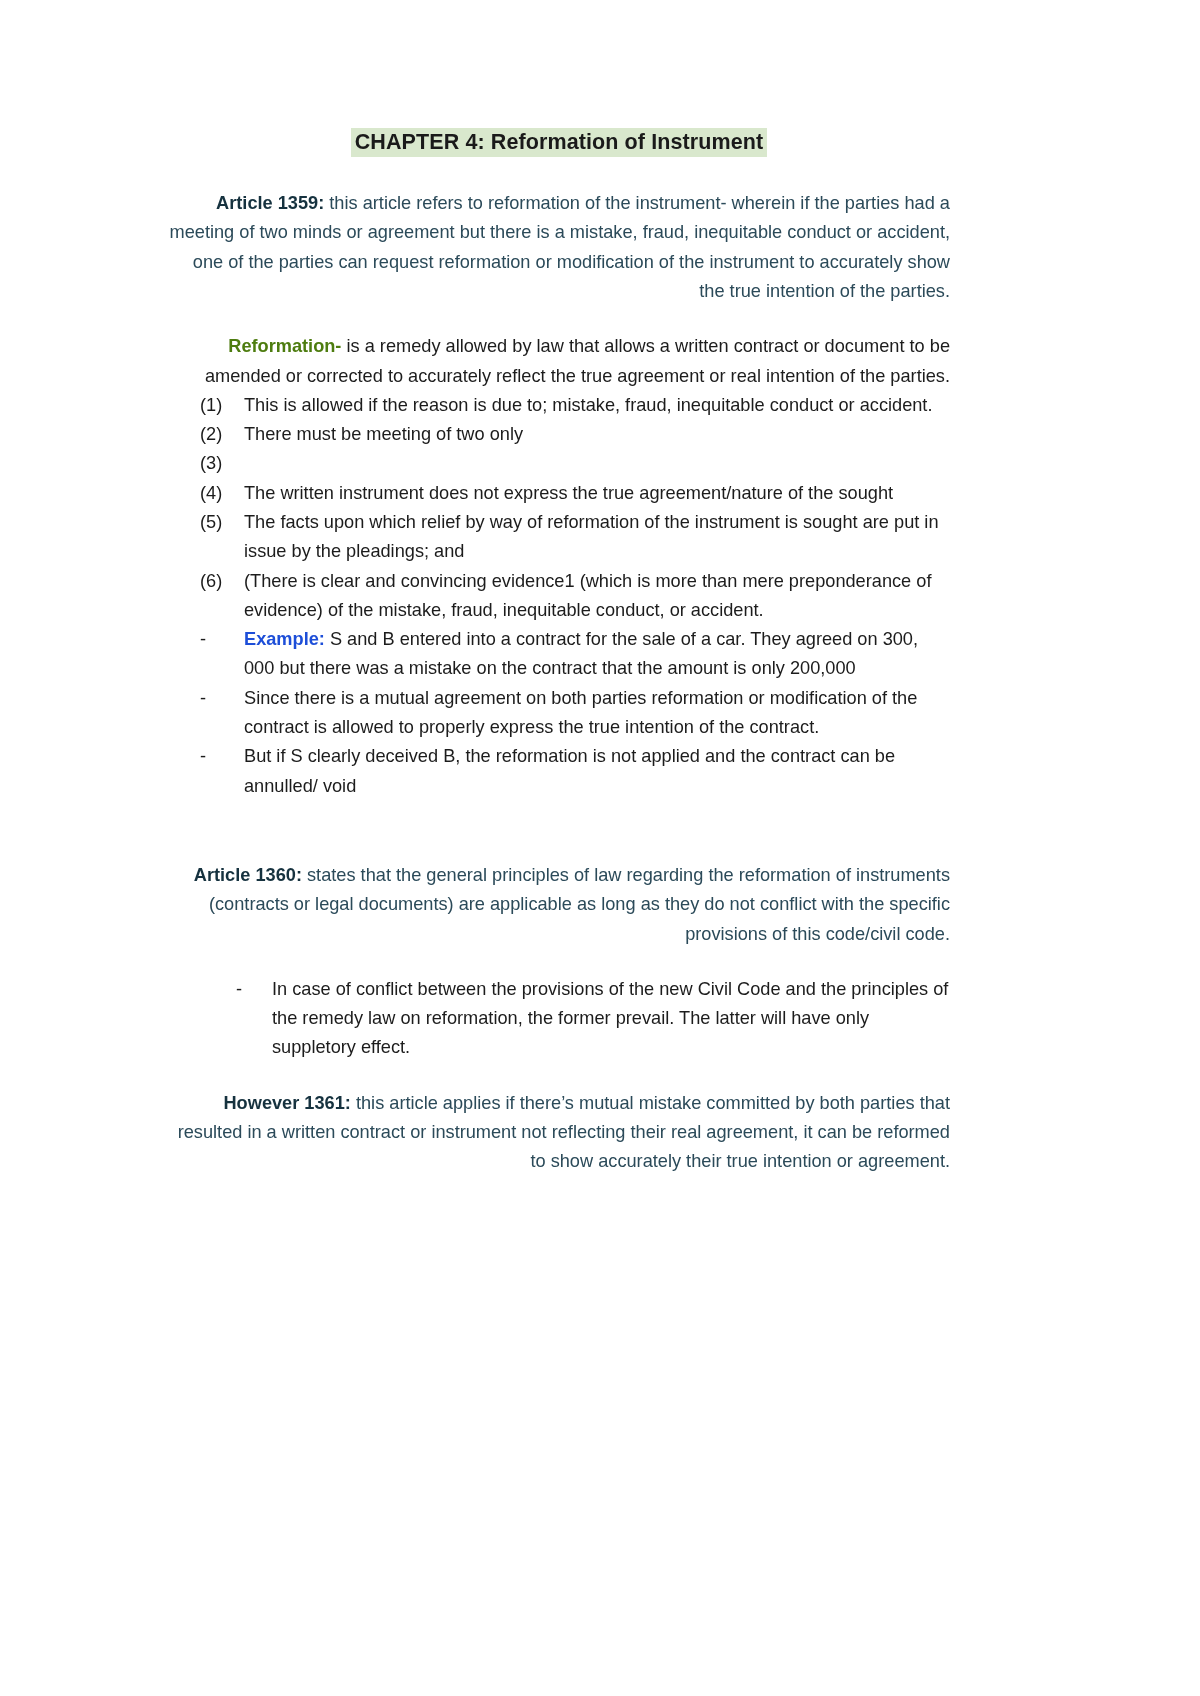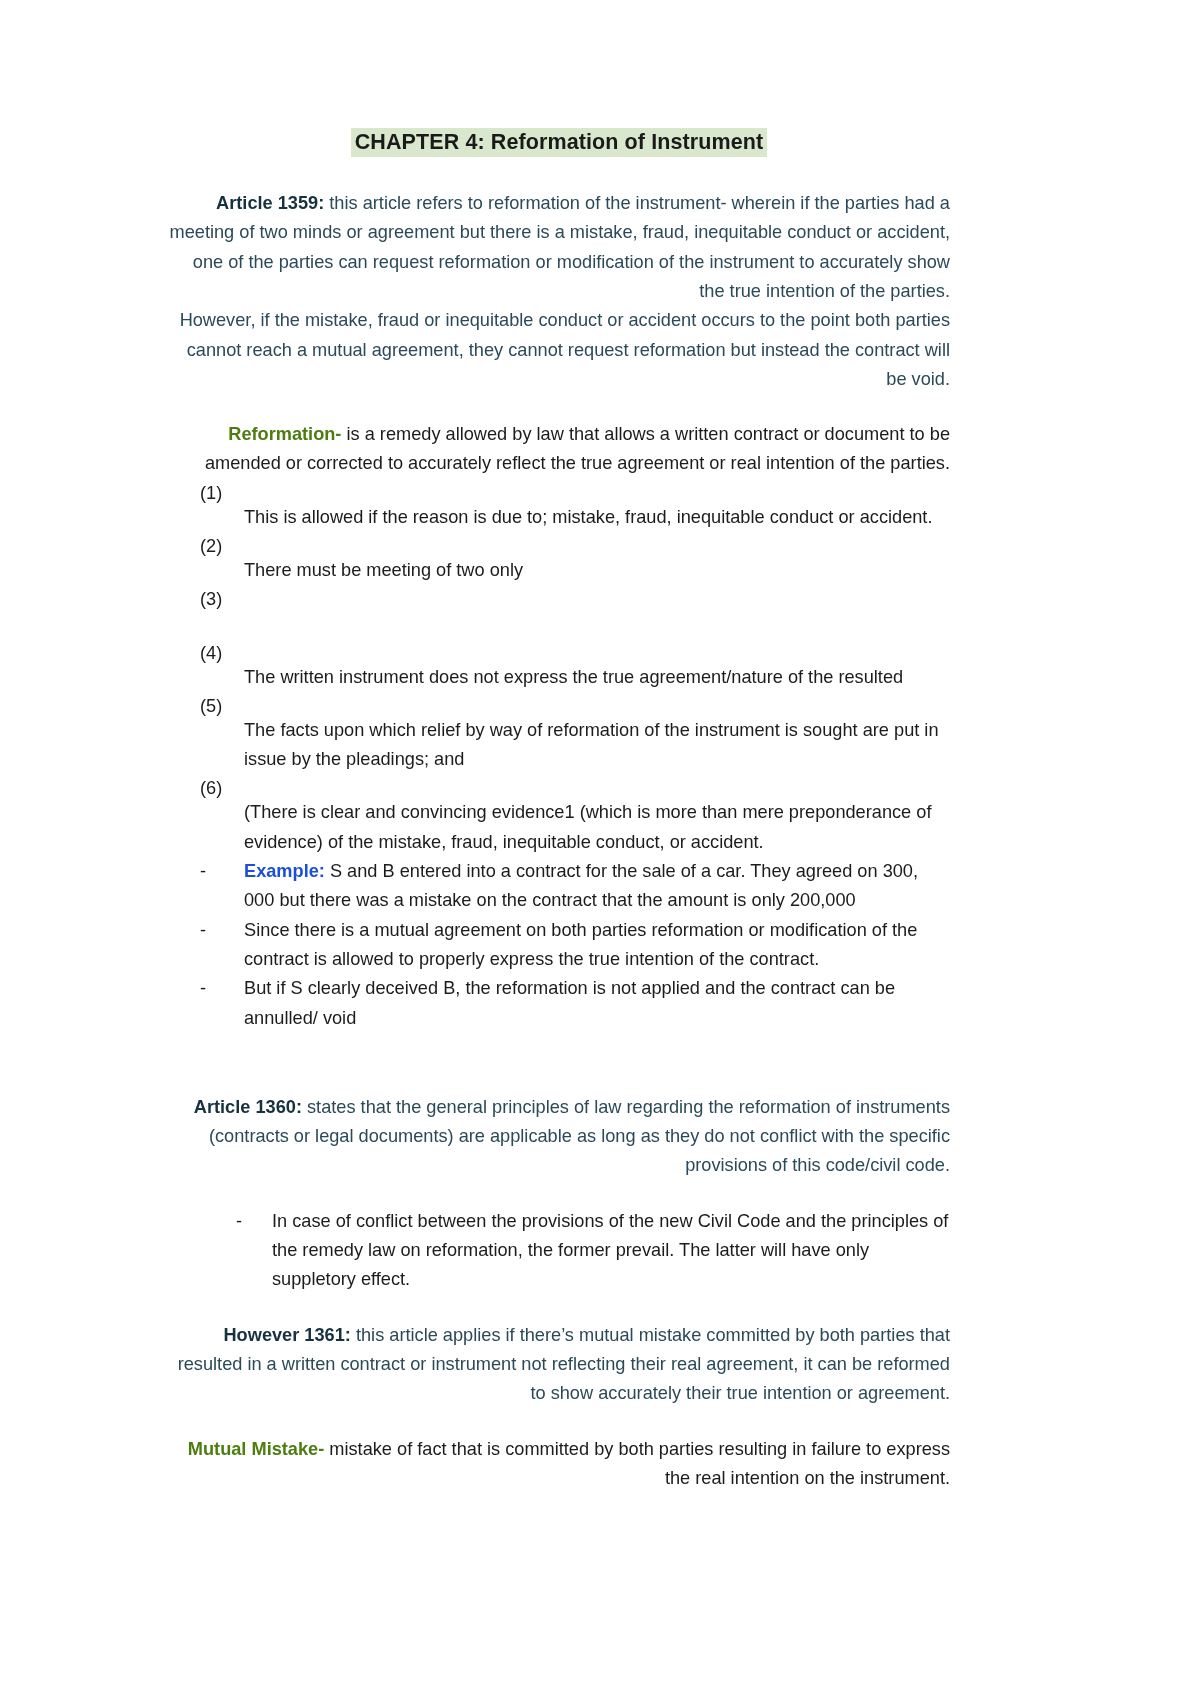--- a/index.html
+++ b/index.html
@@ -86,21 +86,20 @@
   }
   .num-marker {
     flex: 0 0 auto;
     width: 44px;
     text-align: left;
     color: #1c1c1c;
   }
   .num-body {
     flex: 1 1 auto;
     color: #1c1c1c;
-    margin-top: 24px;
   }
   .num-item.empty .num-body { min-height: 29.3px; }
 
   
   .dash-list {
     margin: 0;
     padding: 0;
     list-style: none;
   }
   .dash-item {
@@ -134,42 +133,41 @@
 <body>
 
 <div class="page">
   <div class="content">
 
     <div class="title-row">
       <span class="title-text">CHAPTER 4: Reformation of Instrument</span>
     </div>
 
     <p class="para"><span class="lead">Article 1359:</span><span> this article refers to reformation of the instrument- wherein if the parties had a meeting of two minds or agreement but there is a mistake, fraud, inequitable conduct or accident, one of the parties can request reformation or modification of the instrument to accurately show the true intention of the parties.</span></p>
-    <p class="para">However, if the mistake, fraud or inequitable conduct or accident occurs to the point both parties cannot reach a mutual agreement, they cannot request reformation but instead the contract will be void.</p>
 
     <div class="gap-md"></div>
 
     <p class="para black"><span class="lead">Reformation-</span><span>  is a remedy allowed by law that allows a written contract or document to be amended or corrected to accurately reflect the true agreement or real intention of the parties.</span></p>
 
     <ul class="num-list">
       <li class="num-item">
         <span class="num-marker">(1)</span>
         <span class="num-body">This is allowed if the reason is due to; mistake, fraud, inequitable conduct or accident.</span>
       </li>
       <li class="num-item">
         <span class="num-marker">(2)</span>
         <span class="num-body">There must be meeting of two only</span>
       </li>
       <li class="num-item empty">
         <span class="num-marker">(3)</span>
         <span class="num-body"></span>
       </li>
       <li class="num-item">
         <span class="num-marker">(4)</span>
-        <span class="num-body">The written instrument does not express the true agreement/nature of the resulted</span>
+        <span class="num-body">The written instrument does not express the true agreement/nature of the sought</span>
       </li>
       <li class="num-item">
         <span class="num-marker">(5)</span>
         <span class="num-body">The facts upon which relief by way of reformation of the instrument is sought are put in issue by the pleadings; and</span>
       </li>
       <li class="num-item">
         <span class="num-marker">(6)</span>
         <span class="num-body">(There is clear and convincing evidence1 (which is more than mere preponderance of evidence) of the mistake, fraud, inequitable conduct, or accident.</span>
       </li>
     </ul>
@@ -201,16 +199,15 @@
         <span class="dash-body">In case of conflict between the provisions of the new Civil Code and the principles of the remedy law on reformation, the former prevail. The latter will have only suppletory effect.</span>
       </li>
     </ul>
 
     <div class="gap-md"></div>
 
     <p class="para"><span class="lead">However 1361:</span><span> this article applies if there’s mutual mistake committed by both parties that resulted in a written contract or instrument not reflecting their real agreement, it can be reformed to show accurately their true intention or agreement.</span></p>
 
     <div class="gap-md"></div>
 
-    <p class="para black"><span class="lead">Mutual Mistake-</span><span> mistake of fact that is committed by both parties resulting in failure to express the real intention on the instrument.</span></p>
 
   </div>
 </div>
 
 </body></html>

